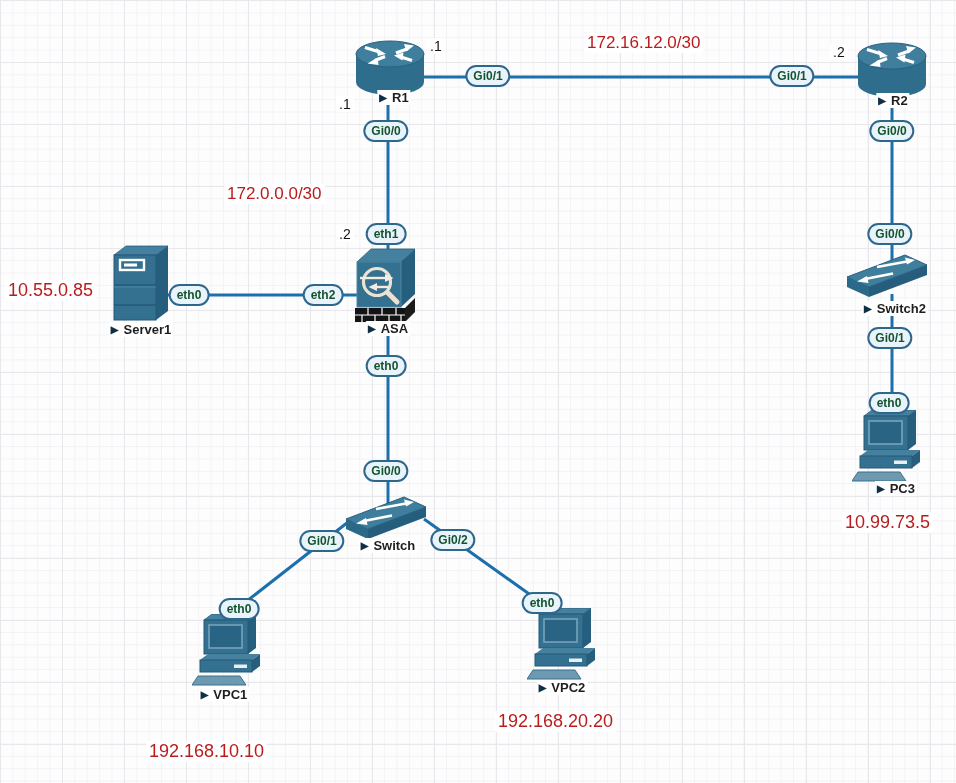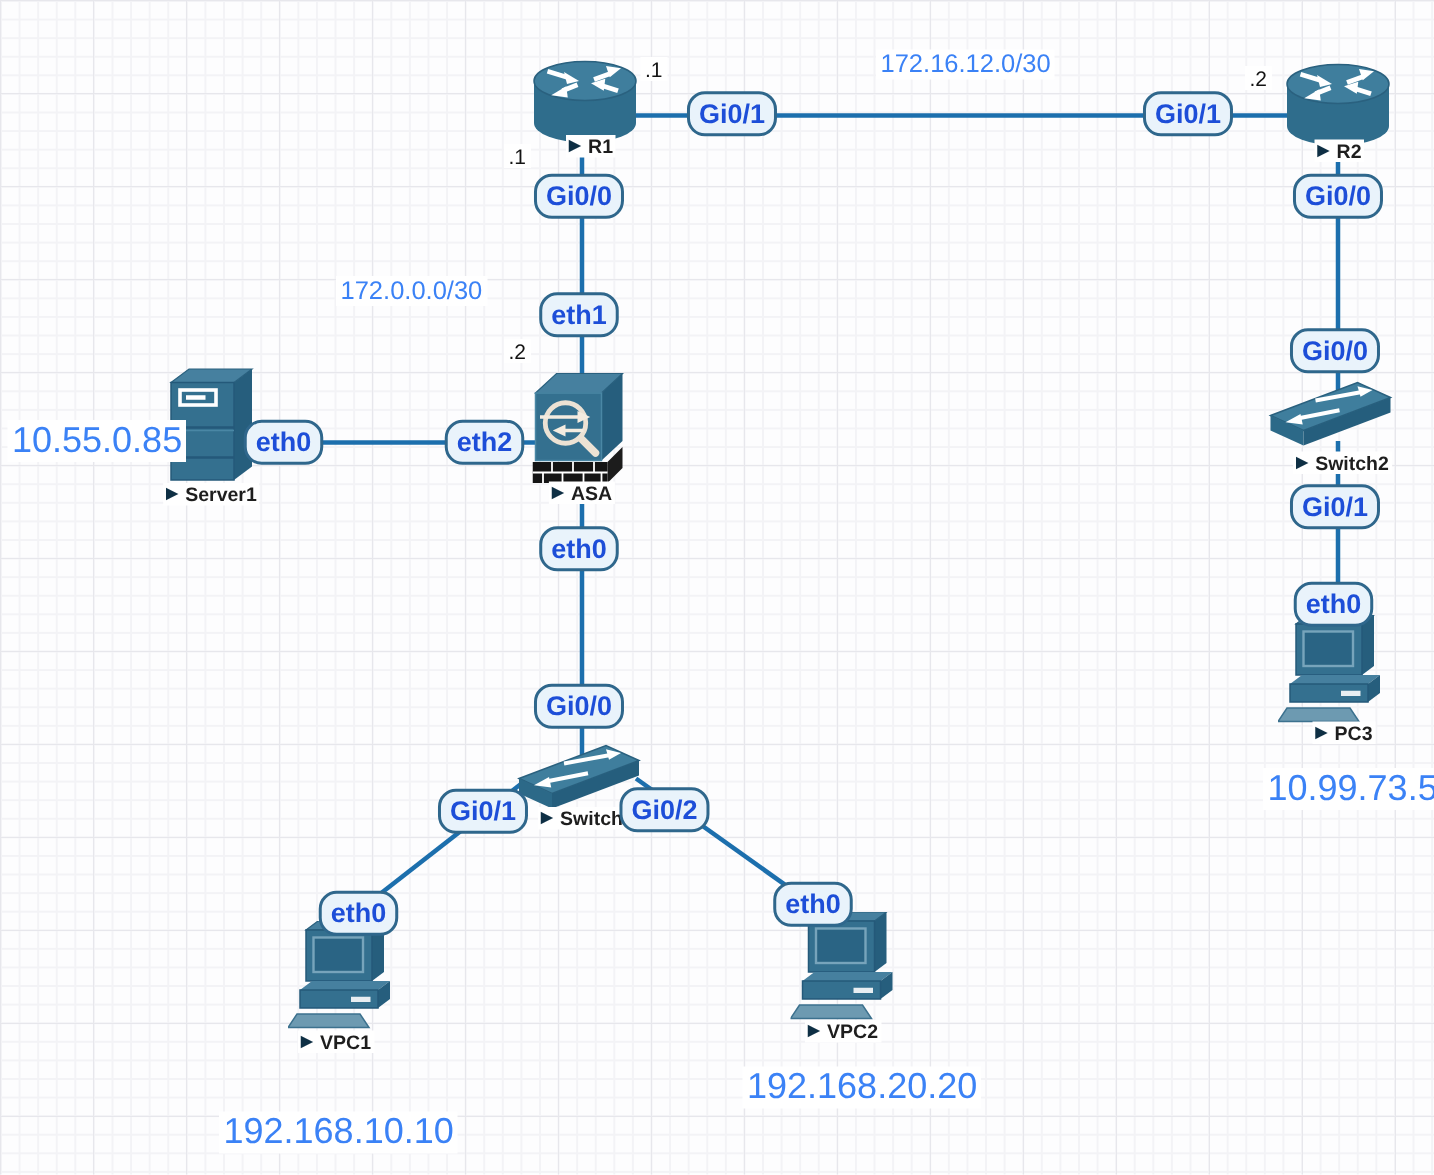--- a/index.html
+++ b/index.html
@@ -13,34 +13,34 @@
       linear-gradient(to bottom,#f3f3f6 1px,transparent 1px);
     background-size:62px 62px,62px 62px,12.4px 12.4px,12.4px 12.4px;
     font-family:"Liberation Sans",sans-serif;
   }
   svg.links{position:absolute;left:0;top:0;width:956px;height:783px;}
   svg.links line{stroke:#1c6fad;stroke-width:3;}
   .dev-icon{position:absolute;}
   .pill{
     position:absolute;transform:translate(-50%,-50%);
     background:#e9f3fb;border:2px solid #2f678c;border-radius:12px;
-    padding:1px 6px;font-size:18px;font-weight:bold;color:#1d4ed8;
+    padding:1px 6px;font-size:12px;font-weight:bold;color:#14532d;
     line-height:1.35;white-space:nowrap;z-index:5;
   }
   .dev-name{
     position:absolute;transform:translateX(-50%);display:flex;align-items:center;gap:5px;
     font-size:13px;font-weight:bold;color:#1e1e1e;white-space:nowrap;
     background:#fff;padding:0 2px;z-index:4;
   }
   .run-icon{font-size:10px;color:#0e2f44;line-height:1;}
   .ip,.subnet,.addr{
-    position:absolute;color:#3b82f6;background:#fff;white-space:nowrap;
+    position:absolute;color:#b91c1c;background:#fff;white-space:nowrap;
     padding:0 3px;z-index:3;
   }
-  .ip{font-size:24px;text-align:right;}
+  .ip{font-size:18px;text-align:right;}
   .subnet{font-size:17px;}
   .addr{font-size:14px;color:#141414;}
 </style>
 </head>
 <body>
 
 <div class="canvas">
 
   <svg width="0" height="0" style="position:absolute">
     <defs>
@@ -193,28 +193,28 @@
       <span>VPC2</span>
     </div>
   <div class="dev-name" style="left:896px;top:481px">
       <span class="run-icon">▶</span>
       <span>PC3</span>
     </div>
 
   <div class="pill" style="left:488px;top:76px">Gi0/1</div>
   <div class="pill" style="left:792px;top:76px">Gi0/1</div>
   <div class="pill" style="left:386px;top:131px">Gi0/0</div>
-  <div class="pill" style="left:386px;top:210px">eth1</div>
+  <div class="pill" style="left:386px;top:234px">eth1</div>
   <div class="pill" style="left:323px;top:295px">eth2</div>
   <div class="pill" style="left:189px;top:295px">eth0</div>
   <div class="pill" style="left:386px;top:366px">eth0</div>
   <div class="pill" style="left:386px;top:471px">Gi0/0</div>
   <div class="pill" style="left:322px;top:541px">Gi0/1</div>
   <div class="pill" style="left:239px;top:609px">eth0</div>
-  <div class="pill" style="left:443px;top:540px">Gi0/2</div>
+  <div class="pill" style="left:453px;top:540px">Gi0/2</div>
   <div class="pill" style="left:542px;top:603px">eth0</div>
   <div class="pill" style="left:892px;top:131px">Gi0/0</div>
   <div class="pill" style="left:890px;top:234px">Gi0/0</div>
   <div class="pill" style="left:890px;top:338px">Gi0/1</div>
   <div class="pill" style="left:889px;top:403px">eth0</div>
 
   <div class="subnet" style="left:584px;top:33px">172.16.12.0/30</div>
   <div class="subnet" style="left:224px;top:184px">172.0.0.0/30</div>
 
   <div class="addr" style="left:427px;top:38px">.1</div>

